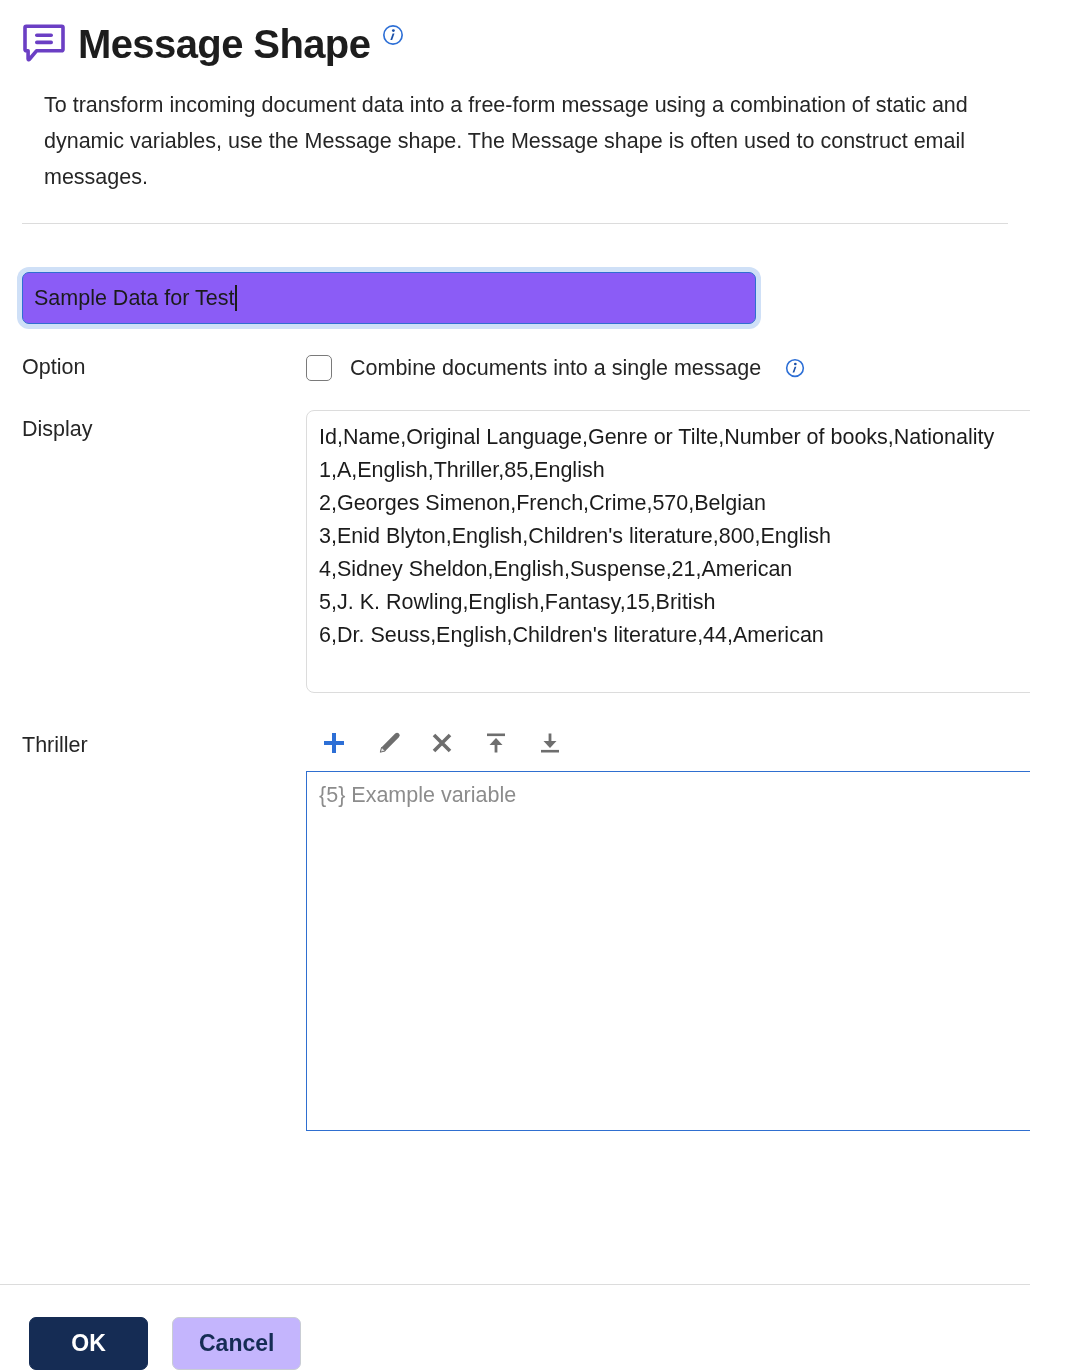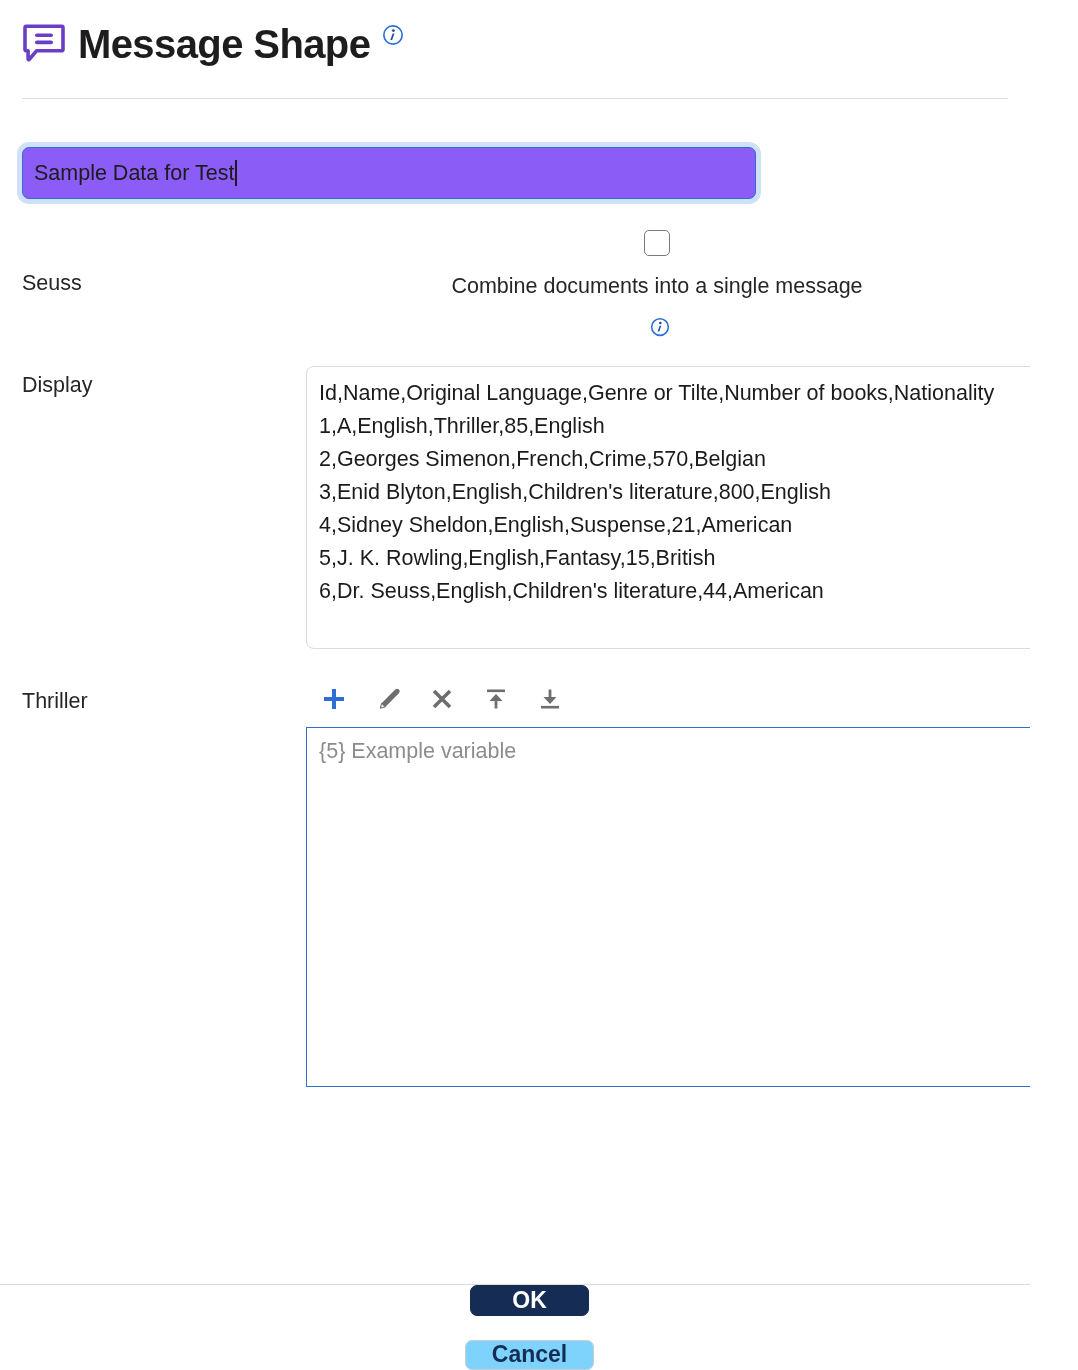--- a/index.html
+++ b/index.html
@@ -115,21 +115,20 @@
     margin-left: 1px;
     vertical-align: middle;
   }
 
   
   .row-option { margin-top: 31px; align-items: center; }
   .option-inner {
     display: flex;
     align-items: center;
     gap: 18px;
-    flex-direction: column;
   }
   .checkbox {
     width: 26px;
     height: 26px;
     border: 1.8px solid #7a7a7a;
     border-radius: 5px;
     background: #ffffff;
     flex: 0 0 auto;
   }
   .option-label {
@@ -205,45 +204,44 @@
     height: 1px;
     background: #dcdcdc;
   }
   .footer {
     position: absolute;
     left: 0;
     top: 1285px;
     width: 100%;
     height: 85px;
     display: flex;
-    align-items: center;
+    align-items: flex-end;
     padding-left: 29px;
     gap: 24px;
     background: #ffffff;
-    flex-direction: column;
   }
   .btn {
     font-size: 23px;
     font-weight: 700;
     border-radius: 7px;
     height: 53px;
     display: flex;
     align-items: center;
     justify-content: center;
     padding: 0 26px;
     cursor: pointer;
   }
   .btn-ok {
     background: #152c54;
     color: #ffffff;
     border: 1px solid #152c54;
     min-width: 119px;
   }
   .btn-cancel {
-    background: #7dd3fc;
+    background: #c4b5fd;
     color: #152c54;
     border: 1.4px solid #c9cdd4;
     min-width: 119px;
   }
 </style>
 </head>
 <body>
 
 <div class="dialog">
 
@@ -258,37 +256,38 @@
 
       <div class="title-text">Message Shape</div>
 
       <svg class="info-icon" viewBox="0 0 24 24">
         <circle cx="12" cy="12" r="10" fill="#ffffff" stroke="#2d6fd6" stroke-width="1.8"></circle>
         <circle cx="12.4" cy="7.2" r="1.55" fill="#1a4fa8"></circle>
         <path d="M13.6 10.4 L11.1 17.4 H9.1 L11.6 10.4 Z" fill="#1a4fa8"></path>
       </svg>
     </div>
 
+    <div class="description">To transform incoming document data into a free-form message using a combination of static and dynamic variables, use the Message shape. The Message shape is often used to construct email messages.</div>
 
     <div class="divider divider-top"></div>
   </div>
 
   <div class="body">
 
     <div class="row row-display-name">
       <div class="row-field">
         <div class="text-input">
           <span>Sample Data for Test</span>
             <span class="caret"></span>
         </div>
       </div>
     </div>
 
     <div class="row row-option">
-      <div class="row-label">Seuss</div>
+      <div class="row-label">Option</div>
       <div class="row-field">
         <div class="option-inner">
           <div class="checkbox"></div>
           <div class="option-label">Combine documents into a single message</div>
           <svg class="info-icon-sm" viewBox="0 0 24 24">
             <circle cx="12" cy="12" r="10" fill="#ffffff" stroke="#2d6fd6" stroke-width="1.9"></circle>
             <circle cx="12.4" cy="7.2" r="1.6" fill="#1a4fa8"></circle>
             <path d="M13.6 10.4 L11.1 17.4 H9.1 L11.6 10.4 Z" fill="#1a4fa8"></path>
           </svg>
         </div>

